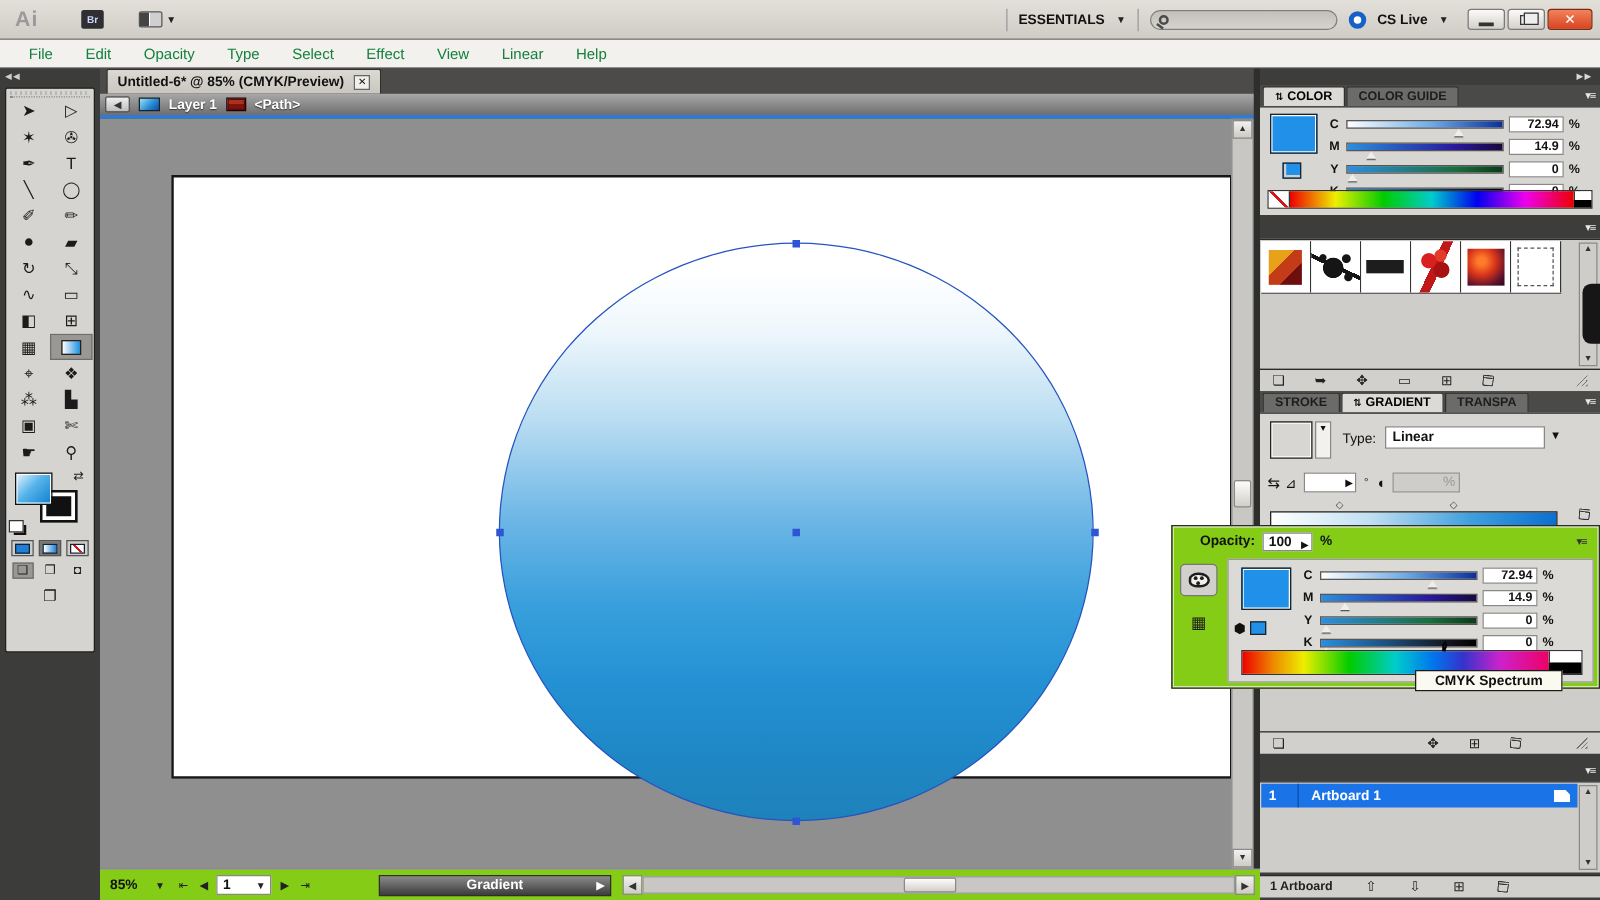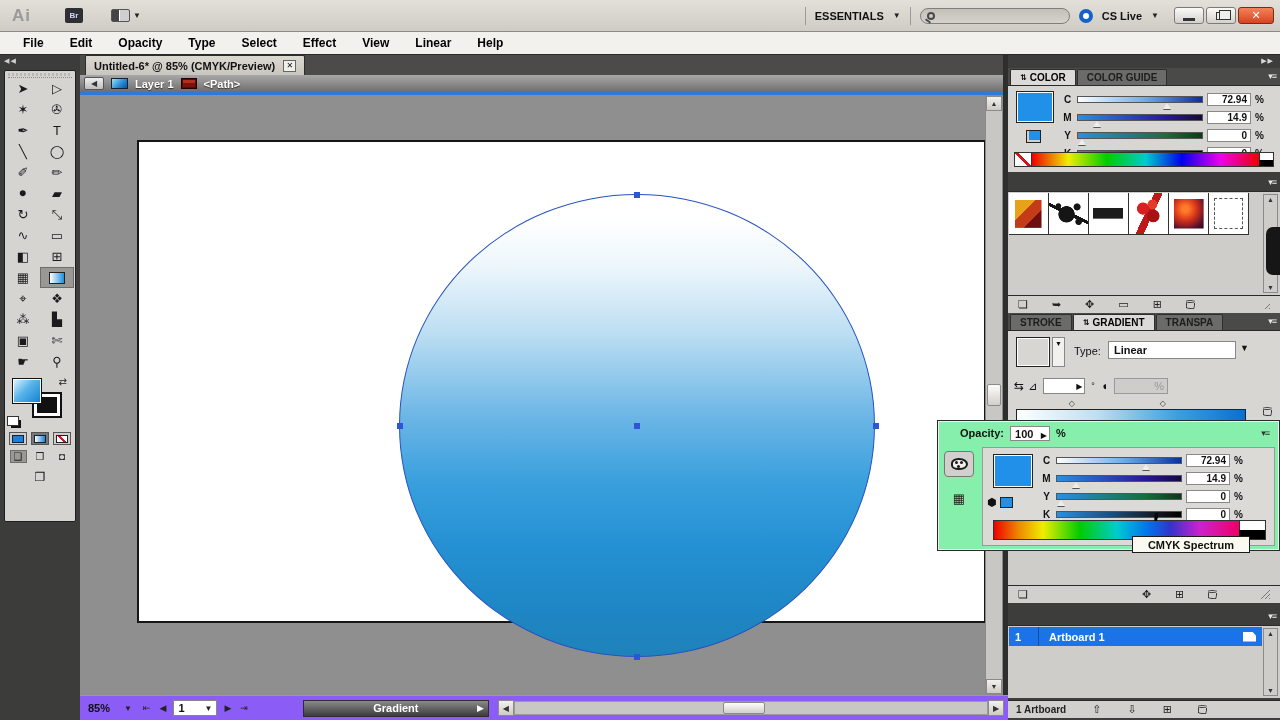--- a/index.html
+++ b/index.html
@@ -33,21 +33,21 @@
   .winbtn.close{width:36px;background:linear-gradient(#f2835b,#d84320);border-color:#7c2a12;
     color:#fff;font-weight:bold;font-size:11px}
   .min-glyph{width:12px;height:3px;background:#333;margin-top:7px}
   .restore-glyph{width:10px;height:8px;border:1px solid #333;background:#eee;position:relative}
   .restore-glyph::before{content:"";position:absolute;left:2px;top:-3px;width:10px;height:8px;
     border:1px solid #333;background:#eee}
 
   
   .menubar{position:absolute;left:0;top:32px;width:1280px;height:23px;background:#f2f1ee;
     border-bottom:1px solid #2a2a2a;display:flex;align-items:center;padding-left:10px}
-  .menu-item{padding:0 13px;font-weight:bold;font-size:12px;color:#000000}
+  .menu-item{padding:0 13px;font-weight:normal;font-size:12px;color:#15803d}
 
   
   .left-dock{position:absolute;left:0;top:55px;width:80px;height:665px;background:#3c3c3a}
   .dock-head-l{position:absolute;left:4px;top:2px;color:#cfcfcf;font-size:7px;letter-spacing:1px}
   .toolpanel{position:absolute;left:4px;top:15px;width:72px;height:452px;background:#d6d4d0;
     border:1px solid #1f1f1f;border-radius:2px}
   .grip{height:7px;border-bottom:1px dotted #8a8a8a;margin:0 3px;background:
     repeating-linear-gradient(90deg,#b9b7b3 0 2px,transparent 2px 4px);background-size:100% 3px;background-repeat:no-repeat;background-position:center}
   .tools-grid{display:grid;grid-template-columns:34px 34px;justify-content:center}
   .tool{height:21px;display:flex;align-items:center;justify-content:center;font-size:13px;color:#1b1b1b}
@@ -103,21 +103,21 @@
     background:linear-gradient(180deg,#ffffff 5%,#eef7fc 15%,#bcdef2 30%,#6cb6e6 48%,#3aa0dd 62%,#2491d4 76%,#1e86c4 90%,#1f82ba 100%)}
   .anchor{position:absolute;width:6px;height:6px;background:#2d55d6}
   .vscroll{position:absolute;left:985px;top:95px;width:18px;height:600px;background:#c9c7c3;border:1px solid #8a8a8a}
   .scr-btn{position:absolute;left:0;width:16px;height:15px;background:linear-gradient(#f2f1ee,#cecbc5);
     border:1px solid #8a8a8a;font-size:7px;color:#333;display:flex;align-items:center;justify-content:center}
   .vthumb{position:absolute;left:1px;top:288px;width:14px;height:22px;
     background:linear-gradient(#fdfdfb,#d2cfc9);border:1px solid #8a8a8a;border-radius:2px}
   .dockgap{position:absolute;left:1003px;top:55px;width:5px;height:665px;background:#2e2e2c}
 
   
-  .statusbar{position:absolute;left:80px;top:695px;width:928px;height:25px;background:#8b5cf6;
+  .statusbar{position:absolute;left:80px;top:695px;width:928px;height:25px;background:#84cc16;
     border-top:1px solid #9a9a9a;display:flex;align-items:center;padding:0 4px;gap:5px;font-size:11px}
   .zoombox{display:flex;align-items:center;gap:14px;font-weight:bold;padding:0 4px}
   .navbtn{font-size:9px;color:#222;padding:0 2px}
   .pagebox{width:44px;height:16px;background:#fff;border:1px solid #888;display:flex;
     align-items:center;justify-content:space-between;padding:0 4px;font-weight:bold}
   .tooldisp{width:186px;height:17px;margin-left:48px;background:linear-gradient(#8a8a8a,#3c3c3c);
     border:1px solid #2e2e2e;color:#fff;font-weight:bold;display:flex;align-items:center;justify-content:center;
     position:relative}
   .tooldisp .spin{position:absolute;right:4px;font-size:9px}
   .hscroll{flex:1;height:17px;display:flex;align-items:center;margin-left:4px}
@@ -231,21 +231,21 @@
     align-items:center;color:#fff;font-weight:bold}
   .lnum{width:30px;text-align:left;padding-left:6px;border-right:1px solid #0b4faa;align-self:stretch;
     display:flex;align-items:center}
   .lname{flex:1;padding-left:10px}
   .page-ic{width:13px;height:10px;background:#fff;margin-right:6px;
     clip-path:polygon(0 0,70% 0,100% 40%,100% 100%,0 100%)}
   .lfoot{display:flex;align-items:center;gap:26px;padding:0 8px;font-weight:bold;font-size:10px}
   .lfoot .ic{font-size:11px;font-weight:normal}
 
   
-  .floatpanel{position:absolute;left:937px;top:420px;width:343px;height:131px;background:#86efac;
+  .floatpanel{position:absolute;left:937px;top:420px;width:343px;height:131px;background:#84cc16;
     border:1px solid #2a2a2a;box-shadow:0 0 0 1px #efefec inset;z-index:40}
   .fp-head{position:absolute;left:0;top:0;width:100%;height:24px;display:flex;align-items:center;
     gap:6px;padding:0 10px 0 22px;font-weight:bold}
   .op-input{width:40px;height:15px;background:#fff;border:1px solid #888;position:relative;
     font-weight:bold;padding:0 12px 0 4px;line-height:14px}
   .op-input .spin{position:absolute;right:2px;top:2px;font-size:8px}
   .fp-rail{position:absolute;left:6px;top:30px;width:36px;bottom:4px}
   .rail-btn{width:30px;height:26px;border:1px solid #777;border-radius:4px;background:#d2d0cc;
     display:flex;align-items:center;justify-content:center;margin-bottom:8px}
   .palette-ic{width:17px;height:12px;border:2px solid #1d1d1d;border-radius:50% 60% 55% 45%;position:relative;background:#efefec}

